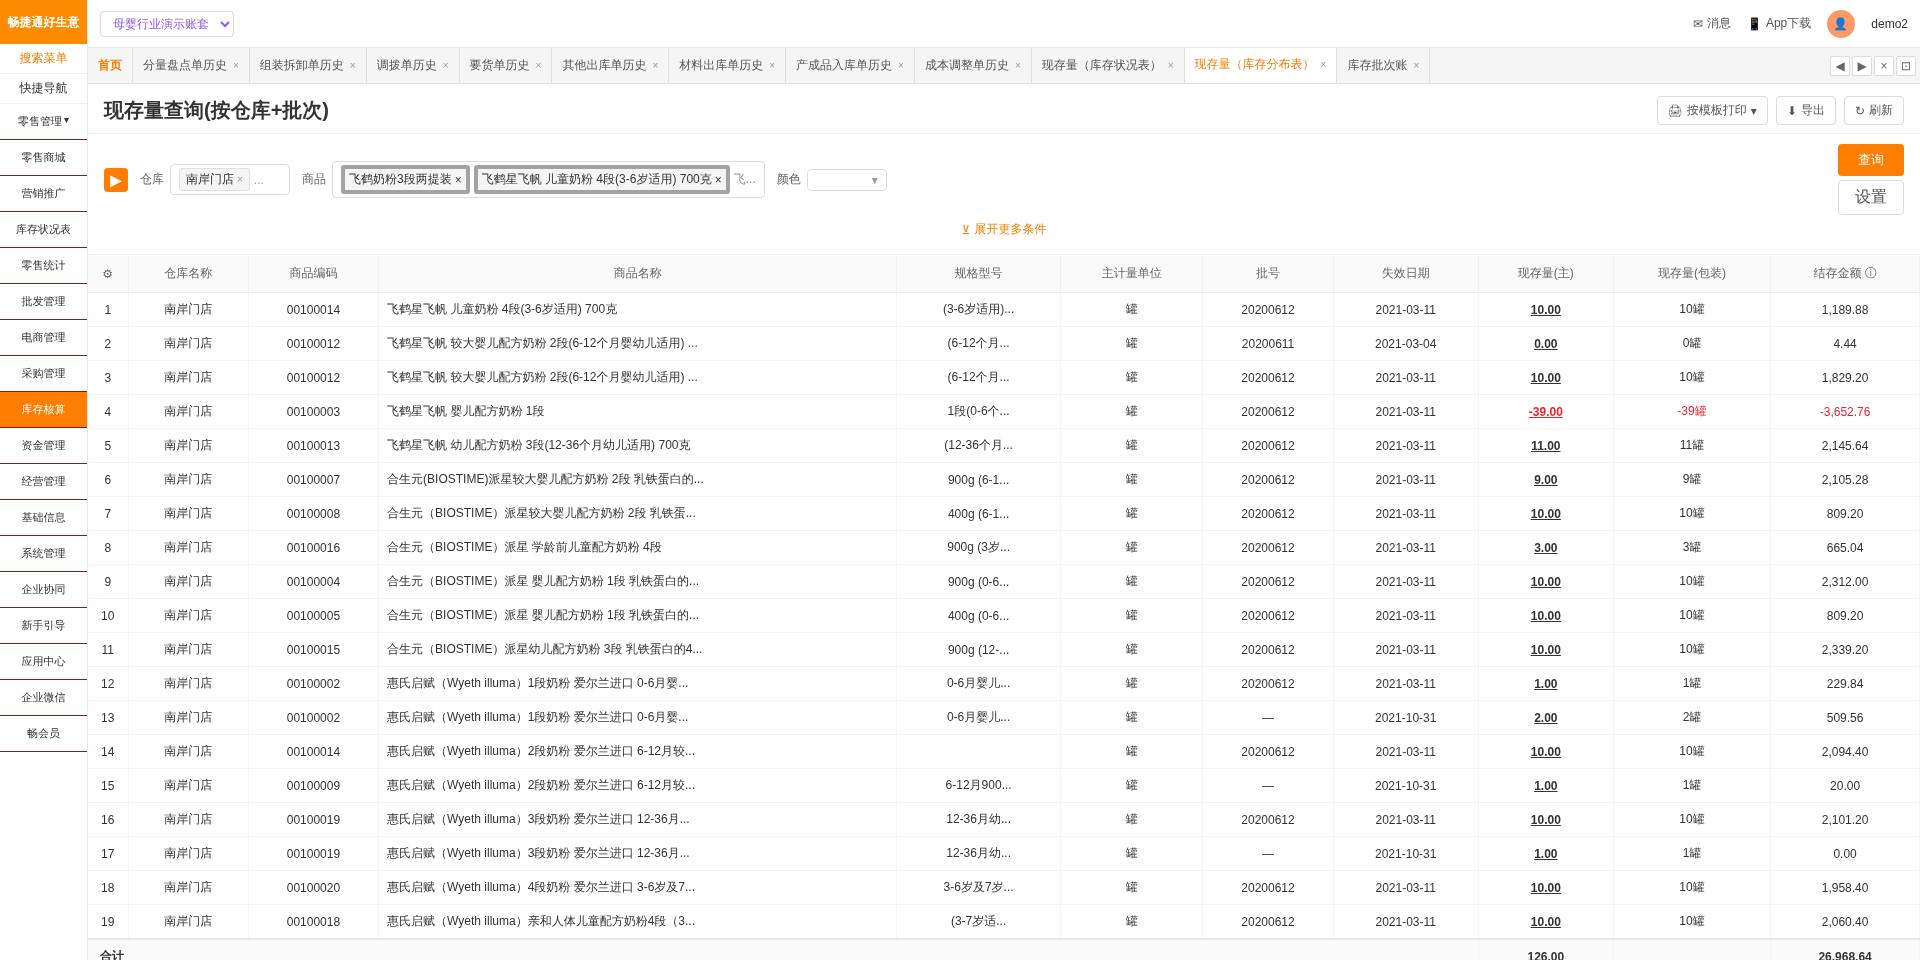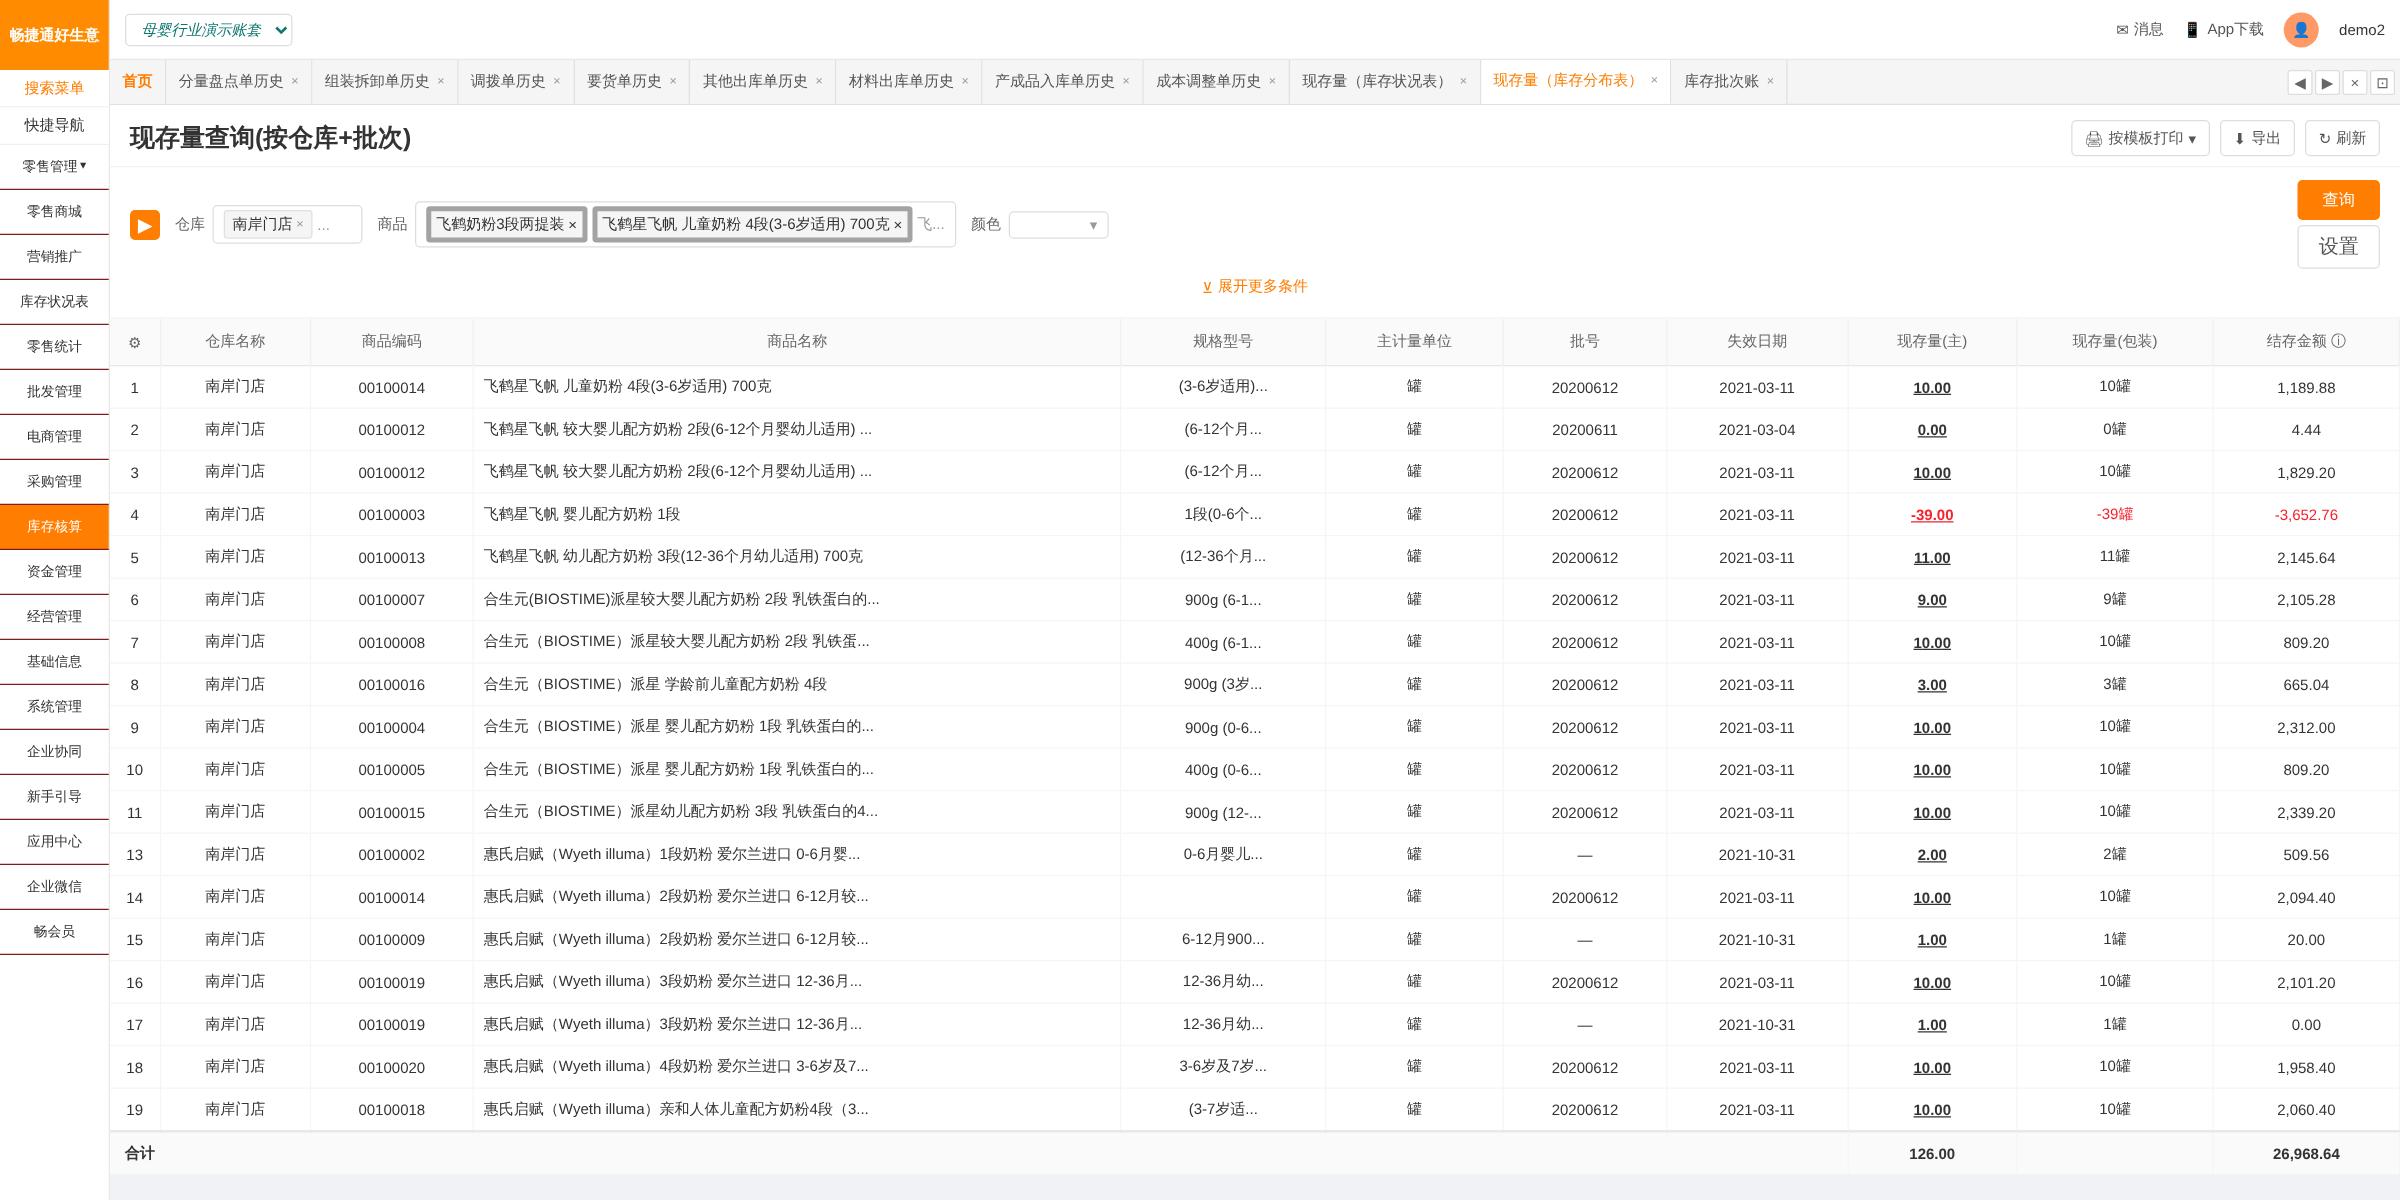--- a/index.html
+++ b/index.html
@@ -10,21 +10,21 @@
       width: 88px;
       background: #fff;
       display: flex;
       flex-direction: column;
       border-right: 1px solid #e8e8e8;
       height: 960px;
       flex-shrink: 0;
     }
     .sidebar-logo {
       background: #ff8c00;
-      height: 56px;
+      height: 44px;
       display: flex;
       align-items: center;
       justify-content: center;
       color: #fff;
       font-size: 11px;
       font-weight: bold;
       padding: 4px;
       text-align: right;
     }
     .sidebar-search {
@@ -92,22 +92,21 @@
       color: #555;
       font-size: 13px;
     }
     .top-bar-select {
       border: 1px solid #ddd;
       padding: 4px 8px;
       border-radius: 4px;
       background: #fff;
       cursor: pointer;
       font-size: 12px;
-      color: #0f766e;
-      font-style: italic;
+      color: #8b5cf6;
     }
     .top-bar-right {
       display: flex;
       align-items: center;
       gap: 16px;
       color: #555;
       font-size: 13px;
     }
     .top-bar-msg, .top-bar-app {
       display: flex;
@@ -787,20 +786,33 @@
     <td class="text-left" style="max-width:280px;overflow:hidden;text-overflow:ellipsis;">合生元（BIOSTIME）派星幼儿配方奶粉 3段 乳铁蛋白的4...</td>
     <td>900g (12-...</td>
     <td>罐</td>
     <td>20200612</td>
     <td>2021-03-11</td>
     <td class="underline">10.00</td>
     <td class="">10罐</td>
     <td class="">2,339.20</td>
   </tr>
               <tr>
+    <td>12</td>
+    <td>南岸门店</td>
+    <td>00100002</td>
+    <td class="text-left" style="max-width:280px;overflow:hidden;text-overflow:ellipsis;">惠氏启赋（Wyeth illuma）1段奶粉 爱尔兰进口 0-6月婴...</td>
+    <td>0-6月婴儿...</td>
+    <td>罐</td>
+    <td>20200612</td>
+    <td>2021-03-11</td>
+    <td class="underline">1.00</td>
+    <td class="">1罐</td>
+    <td class="">229.84</td>
+  </tr>
+              <tr>
     <td>13</td>
     <td>南岸门店</td>
     <td>00100002</td>
     <td class="text-left" style="max-width:280px;overflow:hidden;text-overflow:ellipsis;">惠氏启赋（Wyeth illuma）1段奶粉 爱尔兰进口 0-6月婴...</td>
     <td>0-6月婴儿...</td>
     <td>罐</td>
     <td>—</td>
     <td>2021-10-31</td>
     <td class="underline">2.00</td>
     <td class="">2罐</td>

